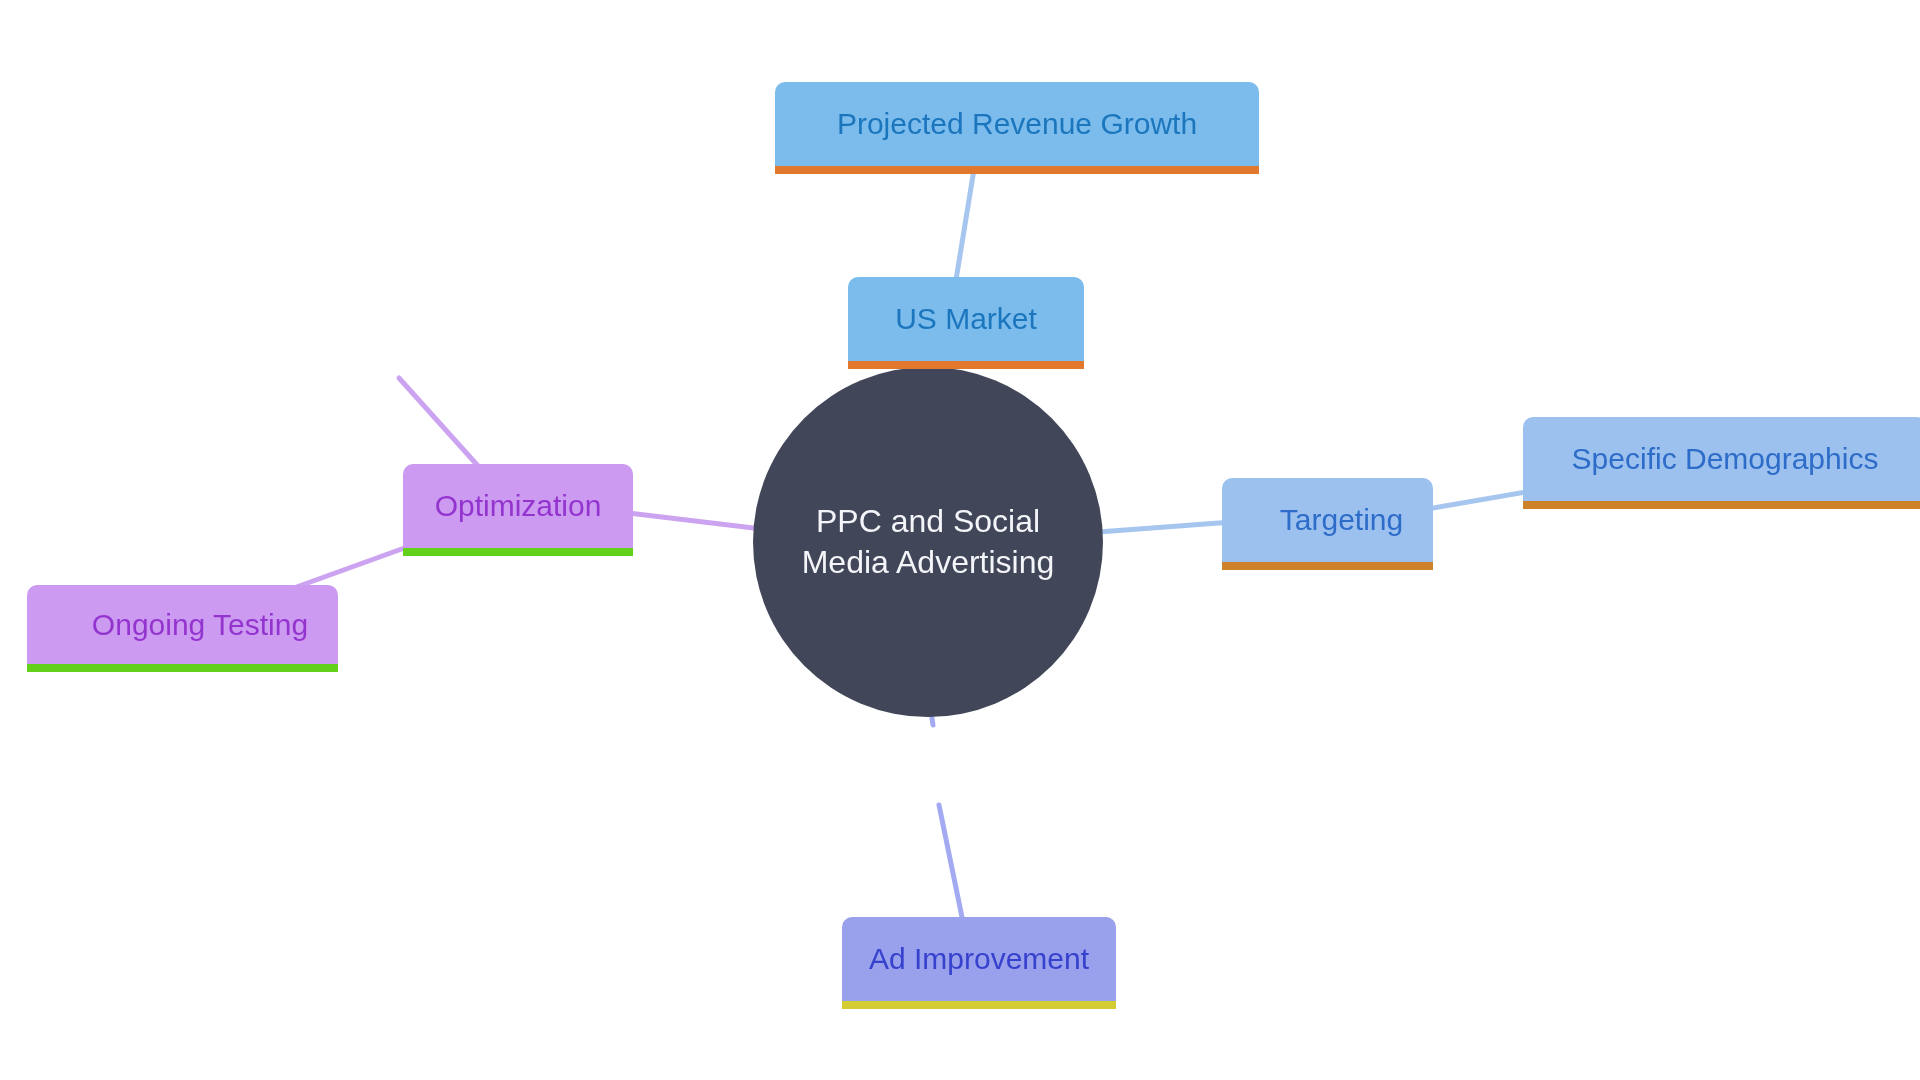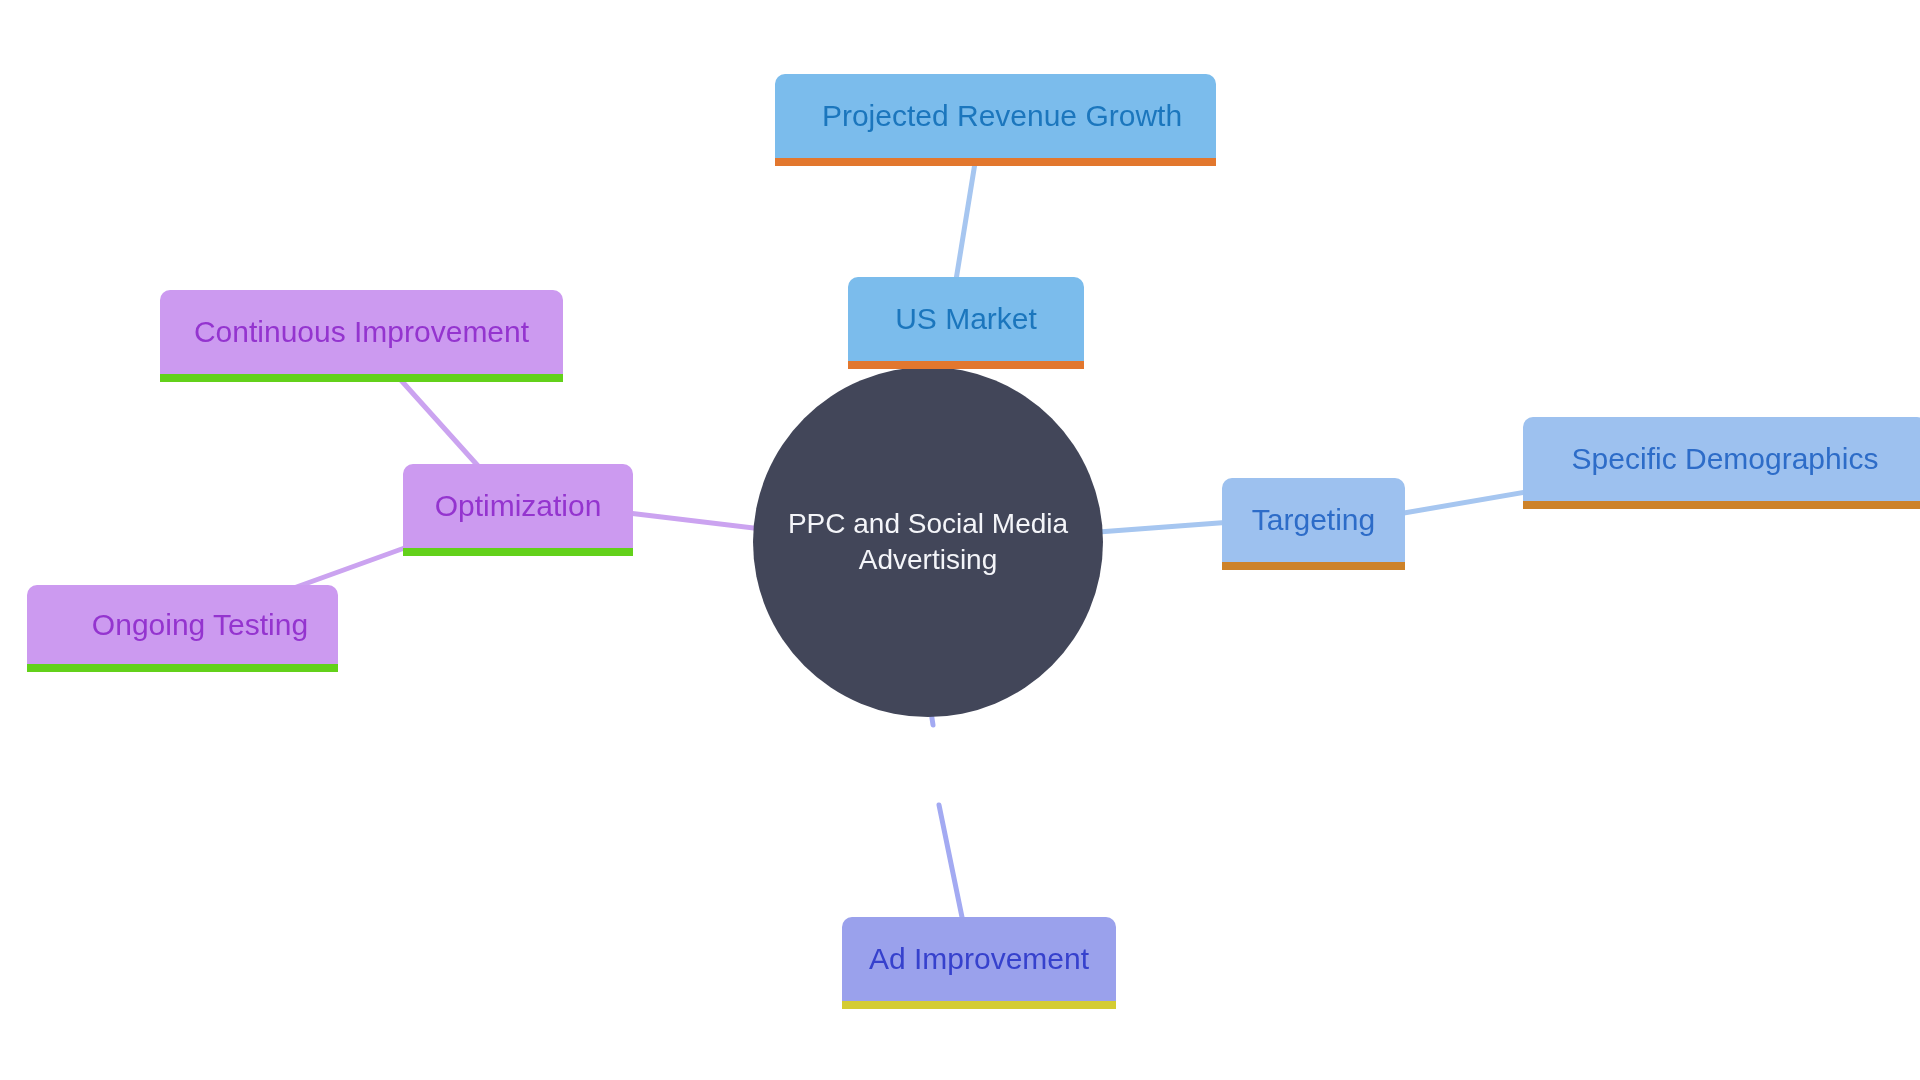--- a/index.html
+++ b/index.html
@@ -29,42 +29,42 @@
     width: 350px; height: 350px;
     border-radius: 50%;
     background: var(--center-fill);
     display: flex; align-items: center; justify-content: center;
     cursor: default;
   }
   .center-node .label {
     width: 310px;
     text-align: center;
     color: var(--center-text);
-    font-size: 28px;
+    font-size: 32px;
     line-height: 1.28;
   }
 
   .node {
     position: absolute; z-index: 3;
     display: flex; align-items: center; justify-content: center;
     height: 84px;
     border-radius: 10px 10px 0 0;
     font-size: 30px;
     white-space: nowrap;
     cursor: default;
   }
   .node.sky  { background: var(--sky-fill);    color: var(--sky-text);    border-bottom: 8px solid var(--sky-underline); }
   .node.pale { background: var(--pale-fill);   color: var(--pale-text);   border-bottom: 8px solid var(--pale-underline); }
   .node.purple { background: var(--purple-fill); color: var(--purple-text); border-bottom: 8px solid var(--purple-underline); }
   .node.peri { background: var(--peri-fill);   color: var(--peri-text);   border-bottom: 8px solid var(--peri-underline); }
 
-  #n0 { left: 775px;  top: 74px;  width: 428px; padding-left: 13px; }
+  #n0 { left: 775px;  top: 82px;  width: 484px; }
   #n1 { left: 848px;  top: 277px; width: 236px; }
   #n2 { left: 1523px; top: 417px; width: 404px; }
-  #n3 { left: 1222px; top: 478px; width: 183px; }
+  #n3 { left: 1222px; top: 478px; width: 183px; padding-left: 28px; }
   #n4 { left: 160px;  top: 290px; width: 403px; }
   #n5 { left: 403px;  top: 464px; width: 230px; }
   #n6 { left: 27px;   top: 585px; width: 276px; height: 79px; padding-left: 35px; }
   #n7 { left: 855px;  top: 718px; width: 158px; }
   #n8 { left: 842px;  top: 917px; width: 274px; }
 </style>
 </head>
 <body>
 
 <div class="canvas">
@@ -89,23 +89,20 @@
   </div>
   <div class="node sky" id="n1">
     <span class="label">US Market</span>
   </div>
   <div class="node pale" id="n2">
     <span class="label">Specific Demographics</span>
   </div>
   <div class="node pale" id="n3">
     <span class="label">Targeting</span>
   </div>
-  <div class="node purple" id="n4">
-    <span class="label">Continuous Improvement</span>
-  </div>
   <div class="node purple" id="n5">
     <span class="label">Optimization</span>
   </div>
   <div class="node purple" id="n6">
     <span class="label">Ongoing Testing</span>
   </div>
   <div class="node peri" id="n8">
     <span class="label">Ad Improvement</span>
   </div>
 

